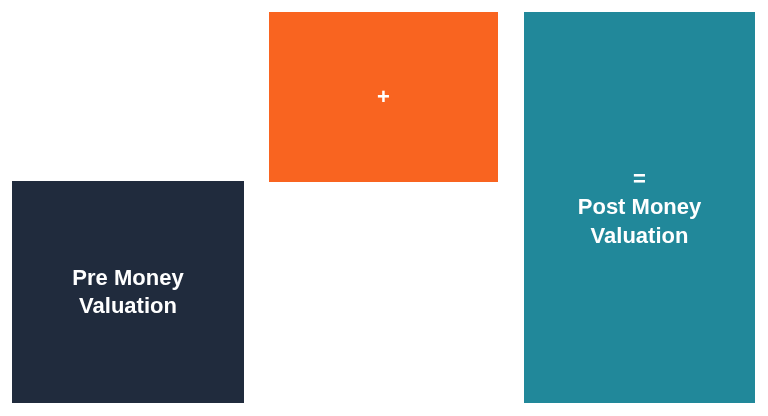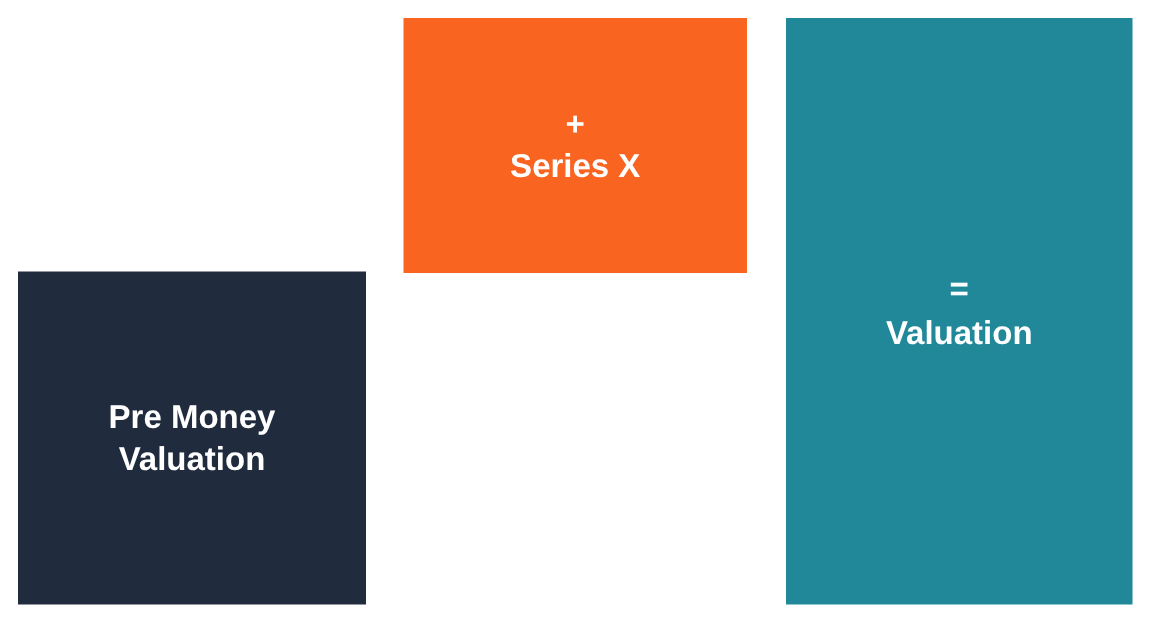--- a/index.html
+++ b/index.html
@@ -54,24 +54,24 @@
   <div class="block block-pre-money" style="background-color: rgb(32, 43, 61);">
     <div class="block-text">
       <div>Pre Money</div>
       <div>Valuation</div>
     </div>
   </div>
 
   <div class="block block-cash" style="background-color: rgb(249, 100, 32);">
     <div class="block-text">
       <div>+</div>
-      <div>Series X</div>
     </div>
   </div>
 
   <div class="block block-post-money" style="background-color: rgb(33, 136, 154);">
     <div class="block-text">
       <div>=</div>
+      <div>Post Money</div>
       <div>Valuation</div>
     </div>
   </div>
 
 </div>
 
 </body></html>

